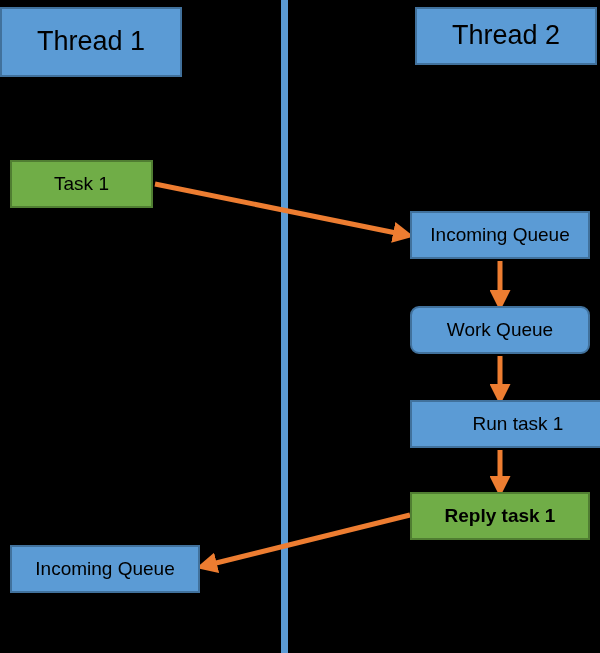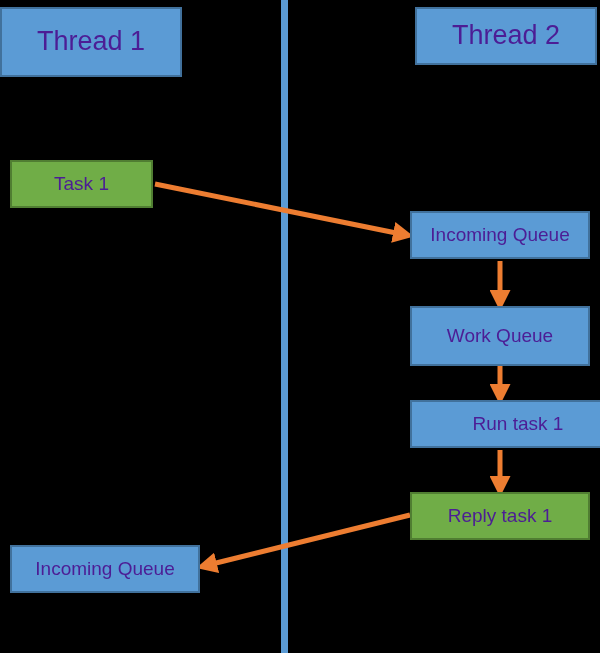--- a/index.html
+++ b/index.html
@@ -14,21 +14,21 @@
     background: #000000;
     overflow: hidden;
     font-family: "Liberation Sans", sans-serif;
   }
   .node {
     position: absolute;
     box-sizing: border-box;
     display: flex;
     align-items: center;
     justify-content: center;
-    color: #4c1d95;
+    color: #000000;
     text-align: center;
     line-height: 1.1;
     white-space: nowrap;
   }
   .node.blue {
     background: #5B9BD5;
     border: 2px solid #41719C;
   }
   .node.green {
     background: #70AD47;
@@ -82,27 +82,27 @@
       </div>
       <div class="node blue header" style="left: 415px; top: 7px; width: 182px; height: 58px;">
         <span>Thread 2</span>
       </div>
       <div class="node green body" style="left: 10px; top: 160px; width: 143px; height: 48px;">
         <span>Task 1</span>
       </div>
       <div class="node blue body" style="left: 410px; top: 211px; width: 180px; height: 48px;">
         <span>Incoming Queue</span>
       </div>
-      <div class="node blue body" style="left: 410px; top: 306px; width: 180px; height: 60px;">
+      <div class="node blue body" style="left: 410px; top: 306px; width: 180px; height: 48px; border-radius: 9px;">
         <span>Work Queue</span>
       </div>
       <div class="node blue body" style="left: 410px; top: 400px; width: 216px; height: 48px;">
         <span>Run task 1</span>
       </div>
-      <div class="node green body" style="left: 410px; top: 492px; width: 180px; height: 48px;">
+      <div class="node green body" style="left: 410px; top: 492px; width: 180px; height: 48px; font-weight: bold;">
         <span>Reply task 1</span>
       </div>
       <div class="node blue body" style="left: 10px; top: 545px; width: 190px; height: 48px;">
         <span>Incoming Queue</span>
       </div>
     </div>
 
 </div>
 
 </body></html>

